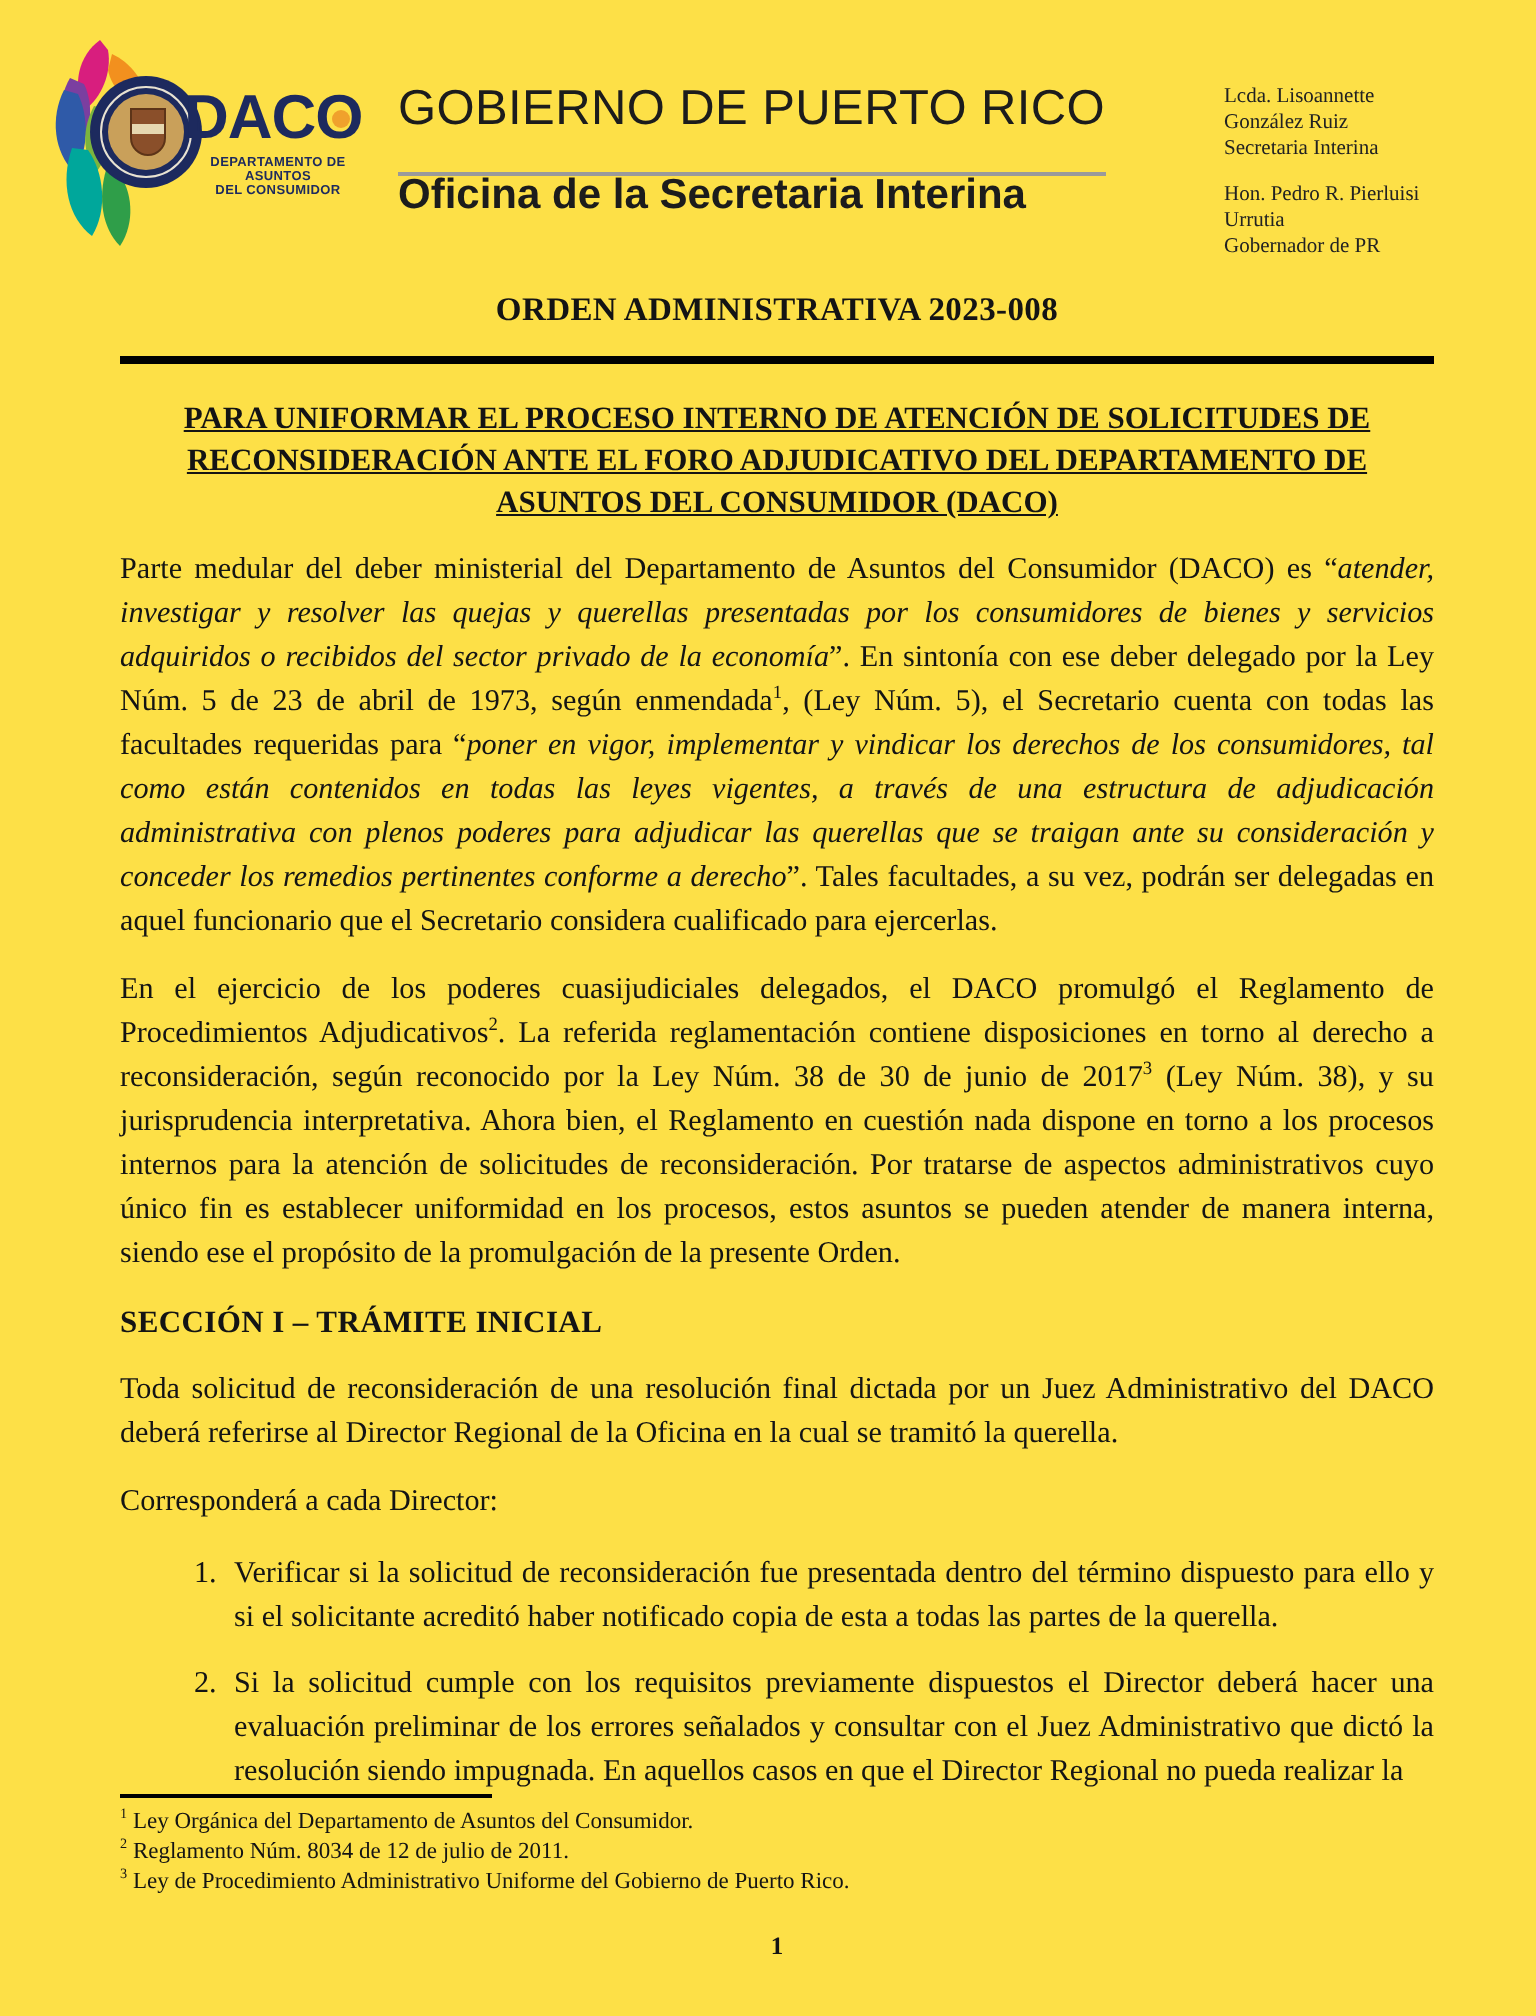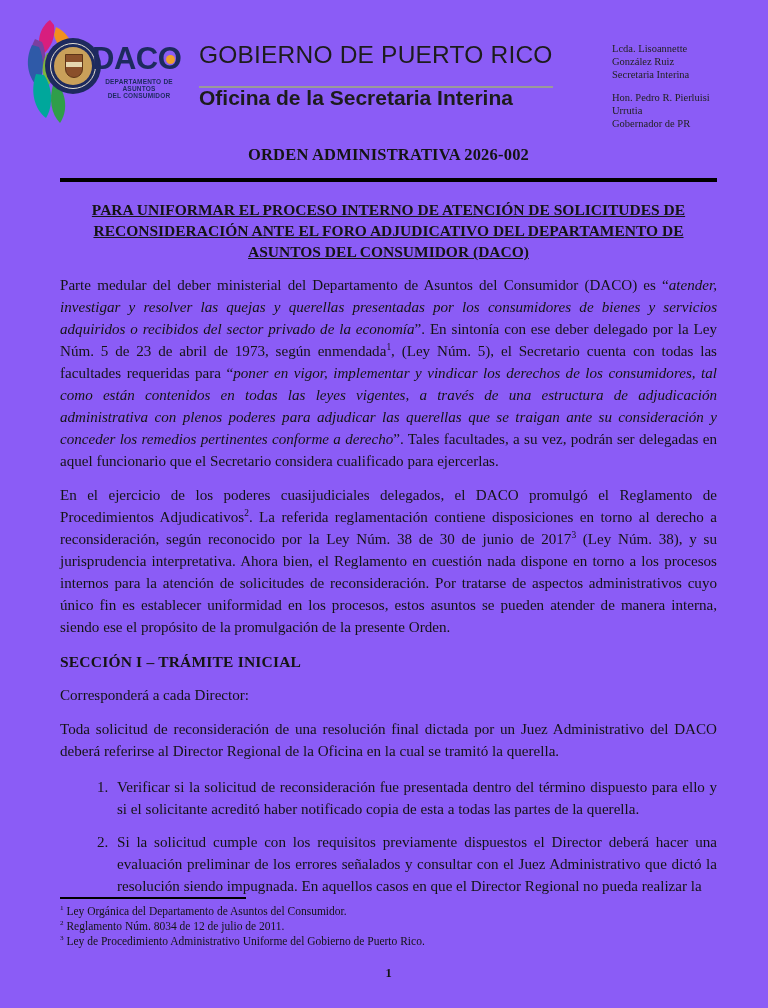--- a/index.html
+++ b/index.html
@@ -1,20 +1,20 @@
 <!DOCTYPE html>
 <html><head>
 <meta charset="utf-8">
 <style>
   html,body{margin:0;padding:0;background:#e8e8e8;}
   .page{
     position:relative;
     width:768px;height:1008px;
     margin:0 auto;
-    background:#8b5cf6;
+    background:#fde047;
     box-sizing:border-box;
     padding:22px 51px 0 60px;
     display:flex;flex-direction:column;
     font-family:"Liberation Serif", serif;
     color:#141414;
     overflow:hidden;
   }
 
   
   .header{position:relative;height:102px;flex:0 0 auto;}
@@ -109,30 +109,30 @@
         <div>Lcda. Lisoannette González Ruiz</div>
         <div>Secretaria Interina</div>
       </div>
       <div class="group">
         <div>Hon. Pedro R. Pierluisi Urrutia</div>
         <div>Gobernador de PR</div>
       </div>
     </div>
   </div>
 
-  <div class="doc-title">ORDEN ADMINISTRATIVA 2026-002</div>
+  <div class="doc-title">ORDEN ADMINISTRATIVA 2023-008</div>
   <div class="rule"></div>
   <div class="subject">PARA UNIFORMAR EL PROCESO INTERNO DE ATENCIÓN DE SOLICITUDES DE RECONSIDERACIÓN ANTE EL FORO ADJUDICATIVO DEL DEPARTAMENTO DE ASUNTOS DEL CONSUMIDOR (DACO)</div>
 
   <div class="body-par"><span>Parte medular del deber ministerial del Departamento de Asuntos del Consumidor (DACO) es “</span><i>atender, investigar y resolver las quejas y querellas presentadas por los consumidores de bienes y servicios adquiridos o recibidos del sector privado de la economía</i><span>”. En sintonía con ese deber delegado por la Ley Núm. 5 de 23 de abril de 1973, según enmendada</span><sup>1</sup><span>, (Ley Núm. 5), el Secretario cuenta con todas las facultades requeridas para “</span><i>poner en vigor, implementar y vindicar los derechos de los consumidores, tal como están contenidos en todas las leyes vigentes, a través de una estructura de adjudicación administrativa con plenos poderes para adjudicar las querellas que se traigan ante su consideración y conceder los remedios pertinentes conforme a derecho</i><span>”. Tales facultades, a su vez, podrán ser delegadas en aquel funcionario que el Secretario considera cualificado para ejercerlas.</span></div>
   <div class="body-par"><span>En el ejercicio de los poderes cuasijudiciales delegados, el DACO promulgó el Reglamento de Procedimientos Adjudicativos</span><sup>2</sup><span>. La referida reglamentación contiene disposiciones en torno al derecho a reconsideración, según reconocido por la Ley Núm. 38 de 30 de junio de 2017</span><sup>3</sup><span> (Ley Núm. 38), y su jurisprudencia interpretativa. Ahora bien, el Reglamento en cuestión nada dispone en torno a los procesos internos para la atención de solicitudes de reconsideración. Por tratarse de aspectos administrativos cuyo único fin es establecer uniformidad en los procesos, estos asuntos se pueden atender de manera interna, siendo ese el propósito de la promulgación de la presente Orden.</span></div>
 
   <div class="section-heading">SECCIÓN I – TRÁMITE INICIAL</div>
+  <div class="body-par">Toda solicitud de reconsideración de una resolución final dictada por un Juez Administrativo del DACO deberá referirse al Director Regional de la Oficina en la cual se tramitó la querella.</div>
   <div class="body-par lead-in">Corresponderá a cada Director:</div>
-  <div class="body-par">Toda solicitud de reconsideración de una resolución final dictada por un Juez Administrativo del DACO deberá referirse al Director Regional de la Oficina en la cual se tramitó la querella.</div>
 
   <div class="olist">
     <div class="olist-item">
       <div class="olist-num">1.</div>
       <div class="olist-text">Verificar si la solicitud de reconsideración fue presentada dentro del término dispuesto para ello y si el solicitante acreditó haber notificado copia de esta a todas las partes de la querella.</div>
     </div>
     <div class="olist-item">
       <div class="olist-num">2.</div>
       <div class="olist-text">Si la solicitud cumple con los requisitos previamente dispuestos el Director deberá hacer una evaluación preliminar de los errores señalados y consultar con el Juez Administrativo que dictó la resolución siendo impugnada. En aquellos casos en que el Director Regional no pueda realizar la</div>
     </div>

